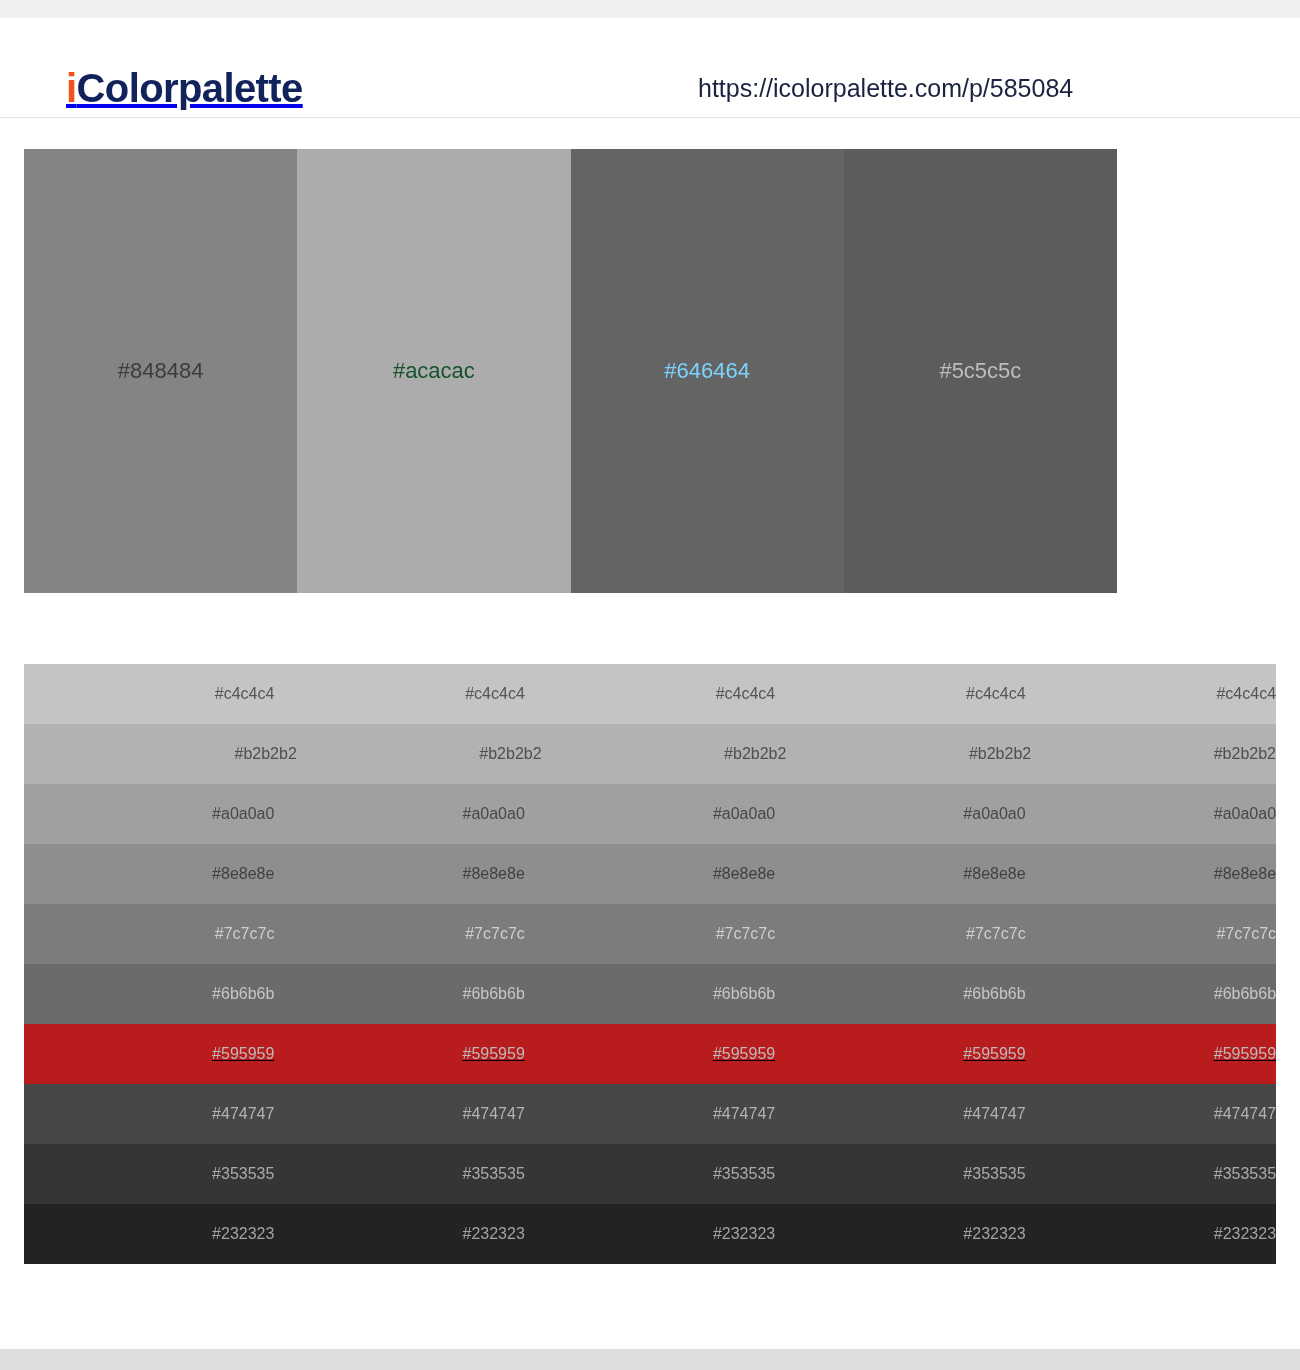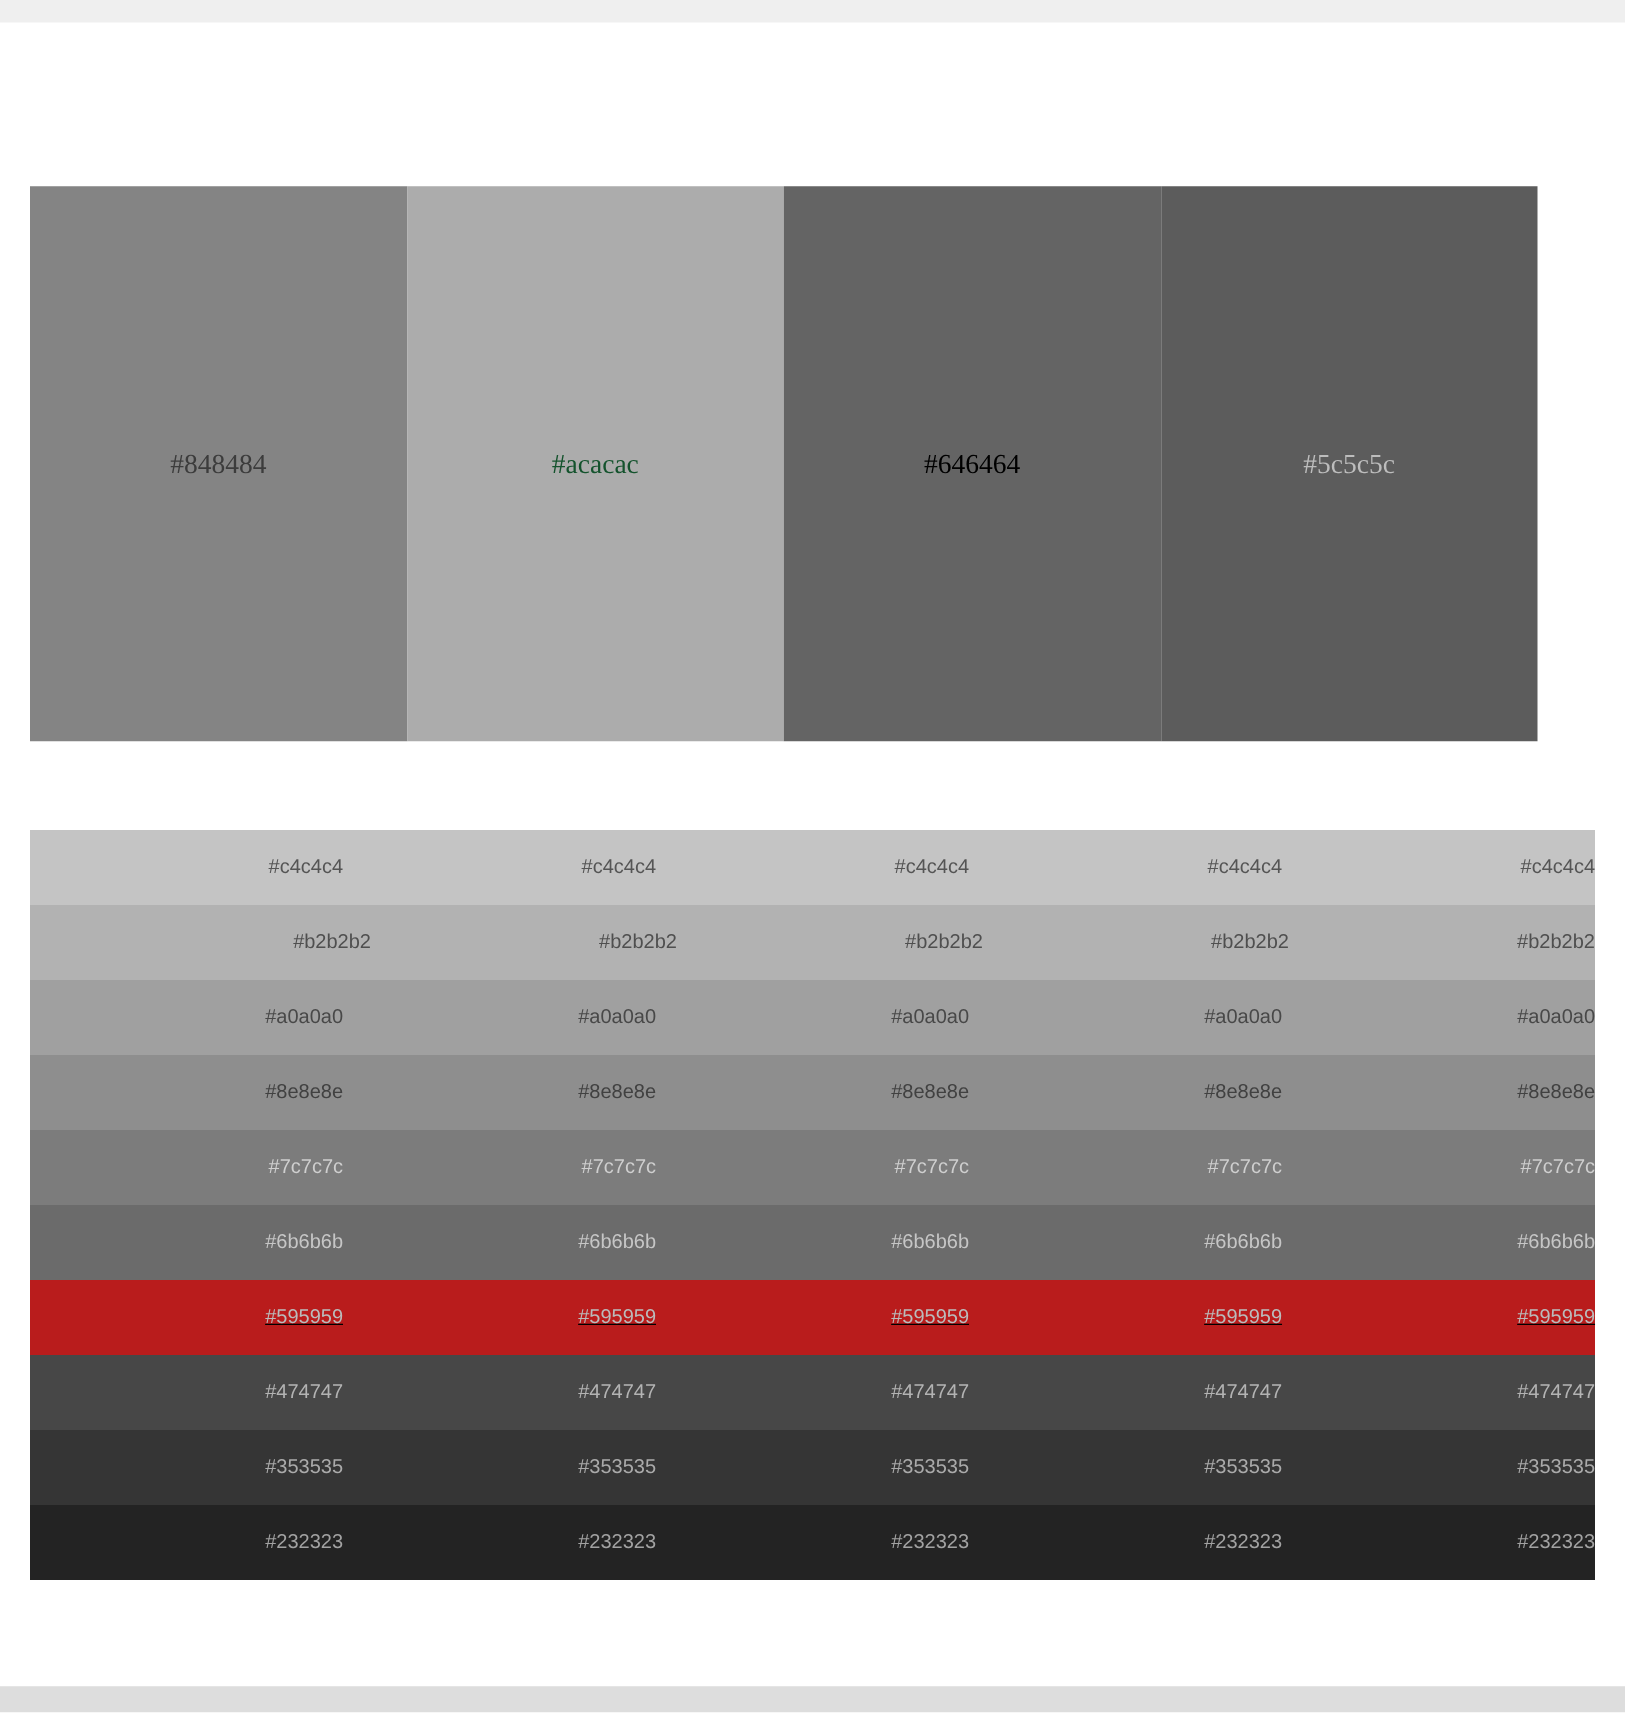--- a/index.html
+++ b/index.html
@@ -60,23 +60,22 @@
     font-size: 25px;
     line-height: 32px;
     color: #1b2340;
     white-space: nowrap;
   }
 
   
   .swatch-row {
     position: absolute;
     left: 24px; top: 149px;
-    width: 1206px; height: 444px;
+    width: 1093px; height: 444px;
     display: flex;
-    font-family: Liberation Serif, serif;
   }
   .swatch {
     flex: 1 1 0;
     position: relative;
     display: flex;
     align-items: center;
     justify-content: center;
   }
   .swatch-label {
     font-size: 22px;
@@ -105,30 +104,36 @@
     white-space: nowrap;
   }
 </style>
 </head>
 <body>
 
 <div id="page">
 
   <div class="strip-top" style="background: rgb(239, 239, 239);"></div>
 
+  <div class="header">
+    <a class="logo" href="#">
+      <span class="logo-i" style="color: rgb(244, 81, 30);">i</span><span class="logo-rest" style="color: rgb(18, 35, 92);">Colorpalette</span>
+    </a>
+    <div class="url">https://icolorpalette.com/p/585084</div>
+  </div>
 
   <div class="swatch-row">
       <div class="swatch" style="background: rgb(132, 132, 132);">
         <span class="swatch-label" style="color: rgb(60, 60, 60);">#848484</span>
       </div>
       <div class="swatch" style="background: rgb(172, 172, 172);">
         <span class="swatch-label" style="color: #14532d;">#acacac</span>
       </div>
       <div class="swatch" style="background: rgb(100, 100, 100);">
-        <span class="swatch-label" style="color: #000000;">#646464</span>
+        <span class="swatch-label" style="color: #7dd3fc;">#646464</span>
       </div>
       <div class="swatch" style="background: rgb(92, 92, 92);">
         <span class="swatch-label" style="color: rgb(189, 189, 189);">#5c5c5c</span>
       </div>
     </div>
 
   <div class="shade-table">
       <div class="shade-row" style="background: rgb(196, 196, 196);">
         <div class="shade-cell" style="color: rgb(85, 85, 85);">#c4c4c4</div>
         <div class="shade-cell" style="color: rgb(85, 85, 85);">#c4c4c4</div>

